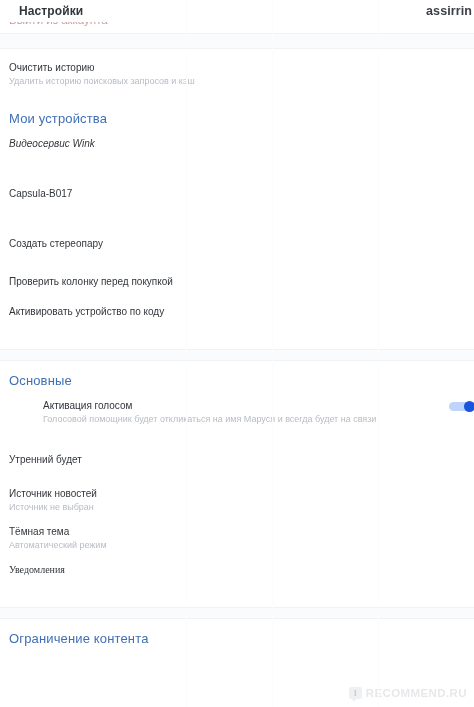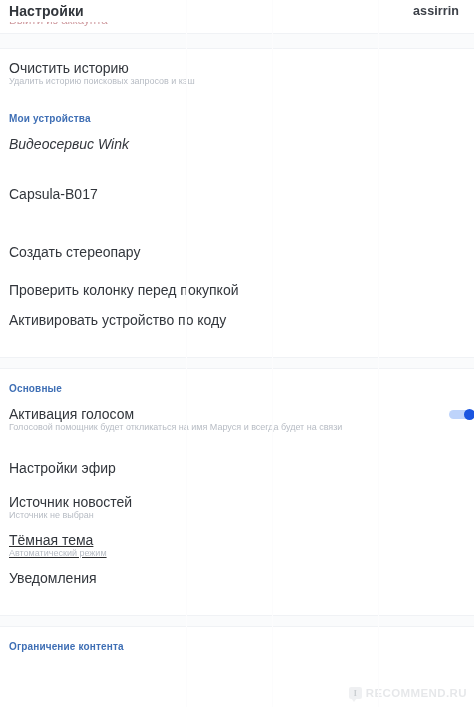--- a/index.html
+++ b/index.html
@@ -22,31 +22,32 @@
   .header {
     position: relative;
     height: 22px;
     display: flex;
     align-items: center;
     justify-content: space-between;
     padding: 0 0 0 9px;
     background: #ffffff;
   }
   .header-title {
-    font-size: 14px;
+    font-size: 12px;
     font-weight: 600;
     color: #32363c;
     letter-spacing: 0.1px;
+    margin-left: 10px;
   }
   .header-user {
     font-size: 12.5px;
     font-weight: 700;
     color: #3c4048;
     letter-spacing: 0.1px;
-    padding-right: 15px;
+    padding-right: 2px;
     white-space: nowrap;
     margin-left: 8px;
   }
 
   
   .clipped-row {
     height: 11px;
     overflow: hidden;
     position: relative;
     background: #ffffff;
@@ -69,22 +70,22 @@
   }
   .band.thin {
     height: 10px;
   }
   .spacer {
     background: #ffffff;
   }
 
   
   .group-header {
-    font-size: 10px;
-    font-weight: 700;
+    font-size: 13px;
+    font-weight: 400;
     color: #3f6fb5;
     padding: 0 0 0 9px;
     letter-spacing: 0.15px;
     line-height: 12px;
     height: 12px;
     display: flex;
     align-items: center;
   }
 
   
@@ -95,21 +96,21 @@
     justify-content: space-between;
     padding: 0 6px 0 9px;
     box-sizing: border-box;
   }
   .row-text {
     display: flex;
     flex-direction: column;
     min-width: 0;
   }
   .row-title {
-    font-size: 14px;
+    font-size: 10px;
     color: #32363c;
     line-height: 14px;
     white-space: nowrap;
   }
   .row-sub {
     font-size: 9px;
     color: #b7bcc4;
     line-height: 12px;
     white-space: nowrap;
   }
@@ -229,21 +230,21 @@
     </div>
     <div class="spacer" style="height: 16px;"></div>
     <div class="spacer" style="height: 16px;"></div>
     <div class="row" style="min-height: 18px;">
       <div class="row-text">
         <div class="row-title">Capsula-B017</div>
       </div>
     </div>
     <div class="spacer" style="height: 16px;"></div>
     <div class="spacer" style="height: 16px;"></div>
-    <div class="row" style="min-height: 18px; margin-top: 8px;">
+    <div class="row" style="min-height: 18px;">
       <div class="row-text">
         <div class="row-title">Создать стереопару</div>
       </div>
     </div>
     <div class="spacer" style="height: 16px;"></div>
     <div class="row" style="min-height: 18px; align-items: flex-end;">
       <div class="row-text">
         <div class="row-title">Проверить колонку перед покупкой</div>
       </div>
     </div>
@@ -252,53 +253,53 @@
       <div class="row-text">
         <div class="row-title">Активировать устройство по коду</div>
       </div>
     </div>
     <div class="spacer" style="height: 16px;"></div>
     <div class="spacer" style="height: 10px;"></div>
     <div class="band thin"></div>
     <div class="spacer" style="height: 14px;"></div>
     <div class="group-header">Основные</div>
     <div class="spacer" style="height: 12px;"></div>
-    <div class="row" style="min-height: 26px;">
+    <div class="row" style="min-height: 26px; margin-left: 34px;">
       <div class="row-text">
         <div class="row-title">Активация голосом</div>
         <div class="row-sub">Голосовой помощник будет откликаться на имя Маруся и всегда будет на связи</div>
       </div>
       <div class="toggle">
         <div class="track"></div>
         <div class="thumb"></div>
       </div>
     </div>
     <div class="spacer" style="height: 12px;"></div>
     <div class="spacer" style="height: 16px;"></div>
     <div class="row" style="min-height: 18px;">
       <div class="row-text">
-        <div class="row-title">Настройки эфир</div>
+        <div class="row-title">Утренний будет</div>
       </div>
     </div>
     <div class="spacer" style="height: 16px;"></div>
     <div class="row" style="min-height: 26px;">
       <div class="row-text">
         <div class="row-title">Источник новостей</div>
         <div class="row-sub">Источник не выбран</div>
       </div>
     </div>
     <div class="spacer" style="height: 12px;"></div>
-    <div class="row" style="min-height: 26px; text-decoration: underline;">
+    <div class="row" style="min-height: 26px;">
       <div class="row-text">
         <div class="row-title">Тёмная тема</div>
         <div class="row-sub">Автоматический режим</div>
       </div>
     </div>
     <div class="spacer" style="height: 12px;"></div>
-    <div class="row" style="min-height: 18px;">
+    <div class="row" style="min-height: 18px; font-family: Liberation Serif, serif;">
       <div class="row-text">
         <div class="row-title">Уведомления</div>
       </div>
     </div>
     <div class="spacer" style="height: 16px;"></div>
     <div class="spacer" style="height: 10px;"></div>
     <div class="band thin"></div>
     <div class="spacer" style="height: 14px;"></div>
     <div class="group-header">Ограничение контента</div>
     <div class="spacer" style="height: 12px;"></div>

